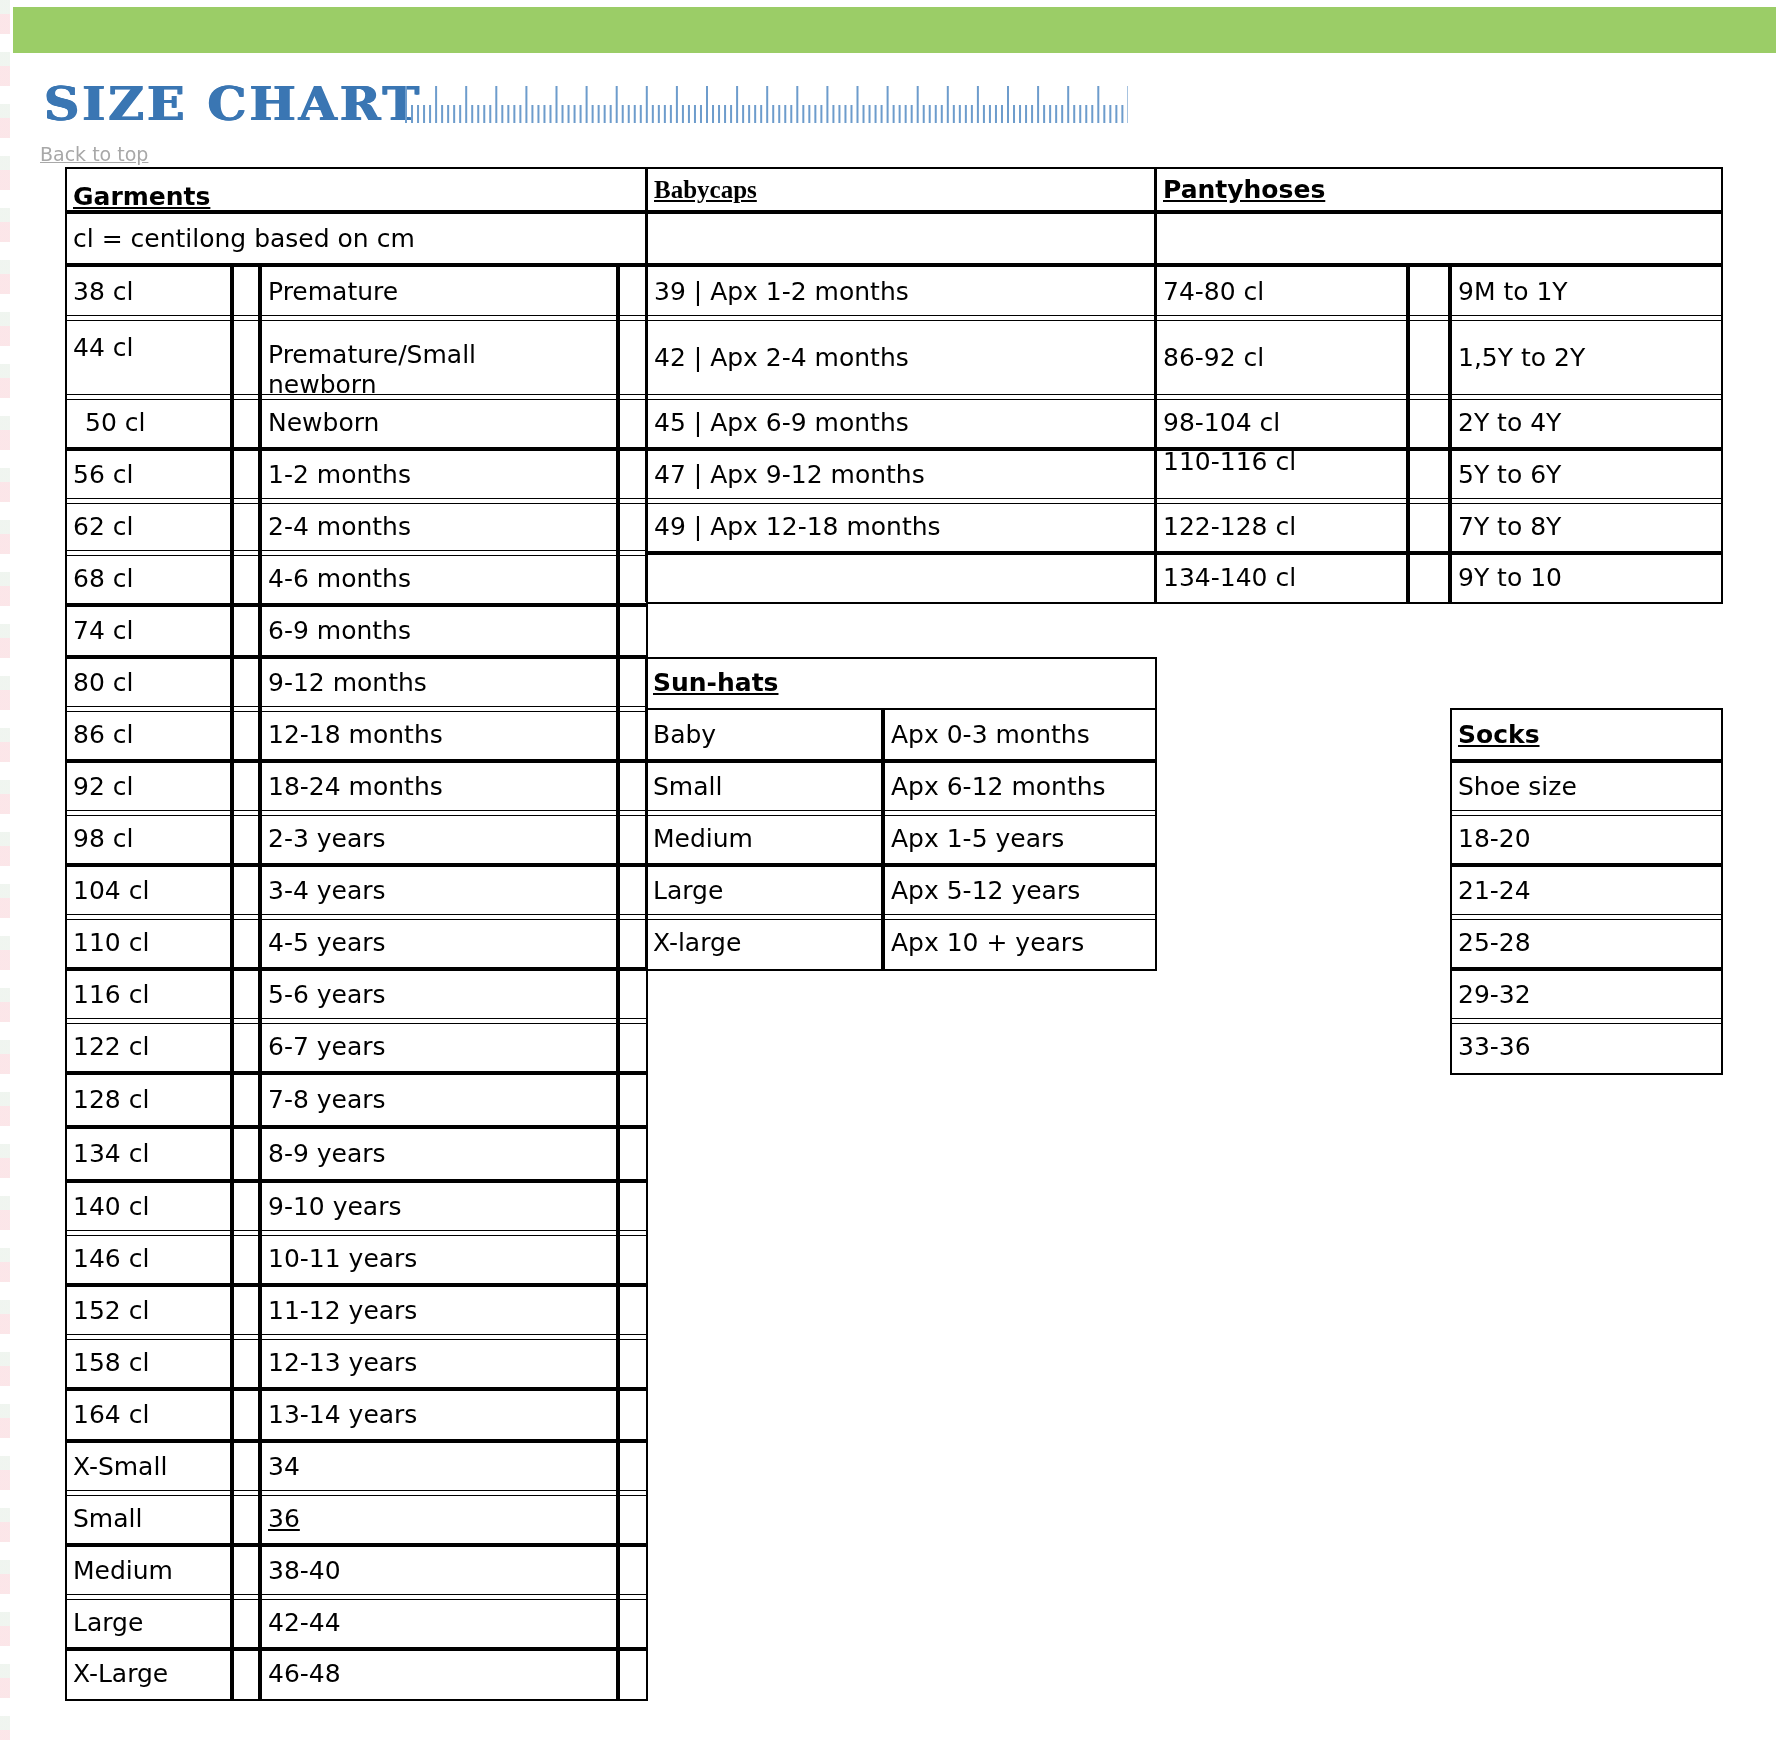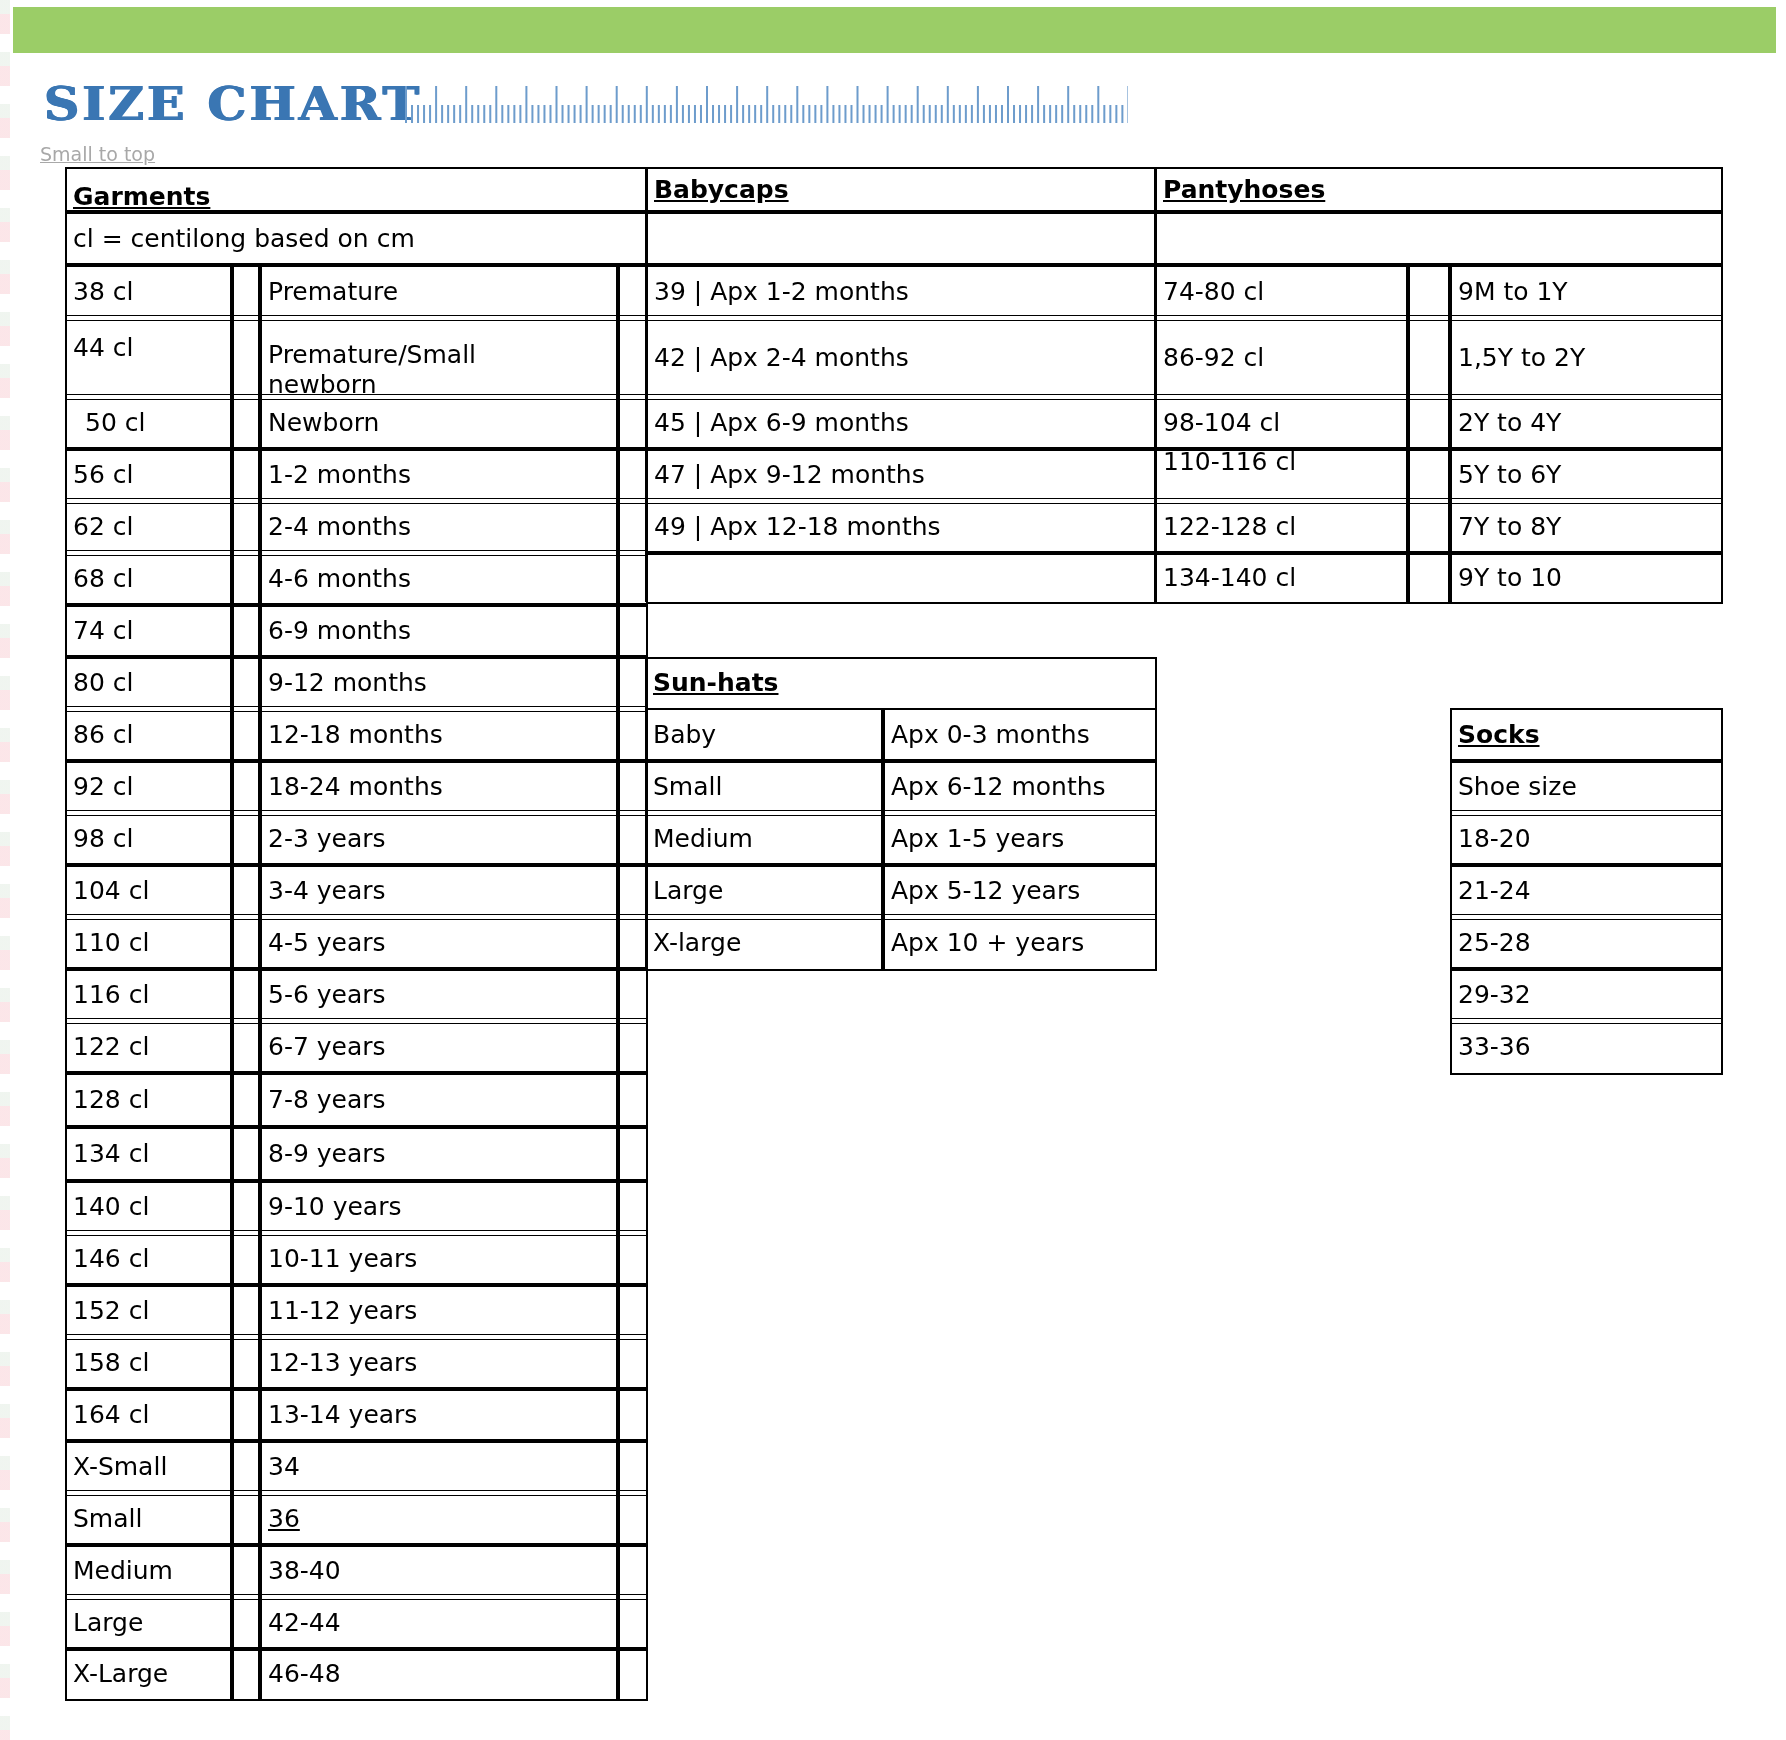--- a/index.html
+++ b/index.html
@@ -178,28 +178,28 @@
     <rect x="681.26" y="19" width="2" height="18" fill="#6d9ccc"></rect>
     <rect x="687.28" y="19" width="2" height="18" fill="#6d9ccc"></rect>
     <rect x="693.30" y="0" width="2" height="37" fill="#6d9ccc"></rect>
     <rect x="699.32" y="19" width="2" height="18" fill="#6d9ccc"></rect>
     <rect x="705.34" y="19" width="2" height="18" fill="#6d9ccc"></rect>
     <rect x="711.36" y="19" width="2" height="18" fill="#6d9ccc"></rect>
     <rect x="717.38" y="19" width="2" height="18" fill="#6d9ccc"></rect>
     <rect x="723.40" y="0" width="2" height="37" fill="#6d9ccc"></rect>
   </svg>
 
-<a class="back-link">Small to top</a>
+<a class="back-link">Back to top</a>
 
 <div id="tables">
     <div class="box" style="left: 65px; top: 167px; width: 583px; height: 1534px;"></div>
     <div class="box" style="left: 646px; top: 167px; width: 511px; height: 437px;"></div>
     <div class="box" style="left: 1155px; top: 167px; width: 568px; height: 437px;"></div>
     <div class="cell hdr" style="left: 65px; top: 167px; width: 581px; height: 45px; margin-top: 7px;">Garments</div>
-    <div class="cell hdr" style="left: 646px; top: 167px; width: 509px; height: 45px;">Babycaps</div>
+    <div class="cell hdr" style="left: 646px; top: 167px; width: 509px; height: 45px; font-family: Liberation Serif, serif;">Babycaps</div>
     <div class="cell hdr" style="left: 1155px; top: 167px; width: 568px; height: 45px;">Pantyhoses</div>
     <div class="hline-thick" style="left: 65px; width: 1658px; top: 210px;"></div>
     <div class="cell" style="left: 65px; top: 212px; width: 581px; height: 53px;">cl = centilong based on cm</div>
     <div class="hline-thick" style="left: 65px; width: 1658px; top: 263px;"></div>
     <div class="cell" style="left: 65px; top: 265px; width: 167px; height: 53px;">38 cl</div>
     <div class="cell" style="left: 260px; top: 265px; width: 358px; height: 53px;">Premature</div>
     <div class="hline-double" style="left: 65px; width: 581px; top: 315px;"></div>
     <div class="cell" style="left: 65px; top: 308px; width: 167px; height: 79px;">44 cl</div>
     <div class="cell" style="left: 260px; top: 330px; width: 358px; height: 79px;">Premature/Small
 newborn</div>

